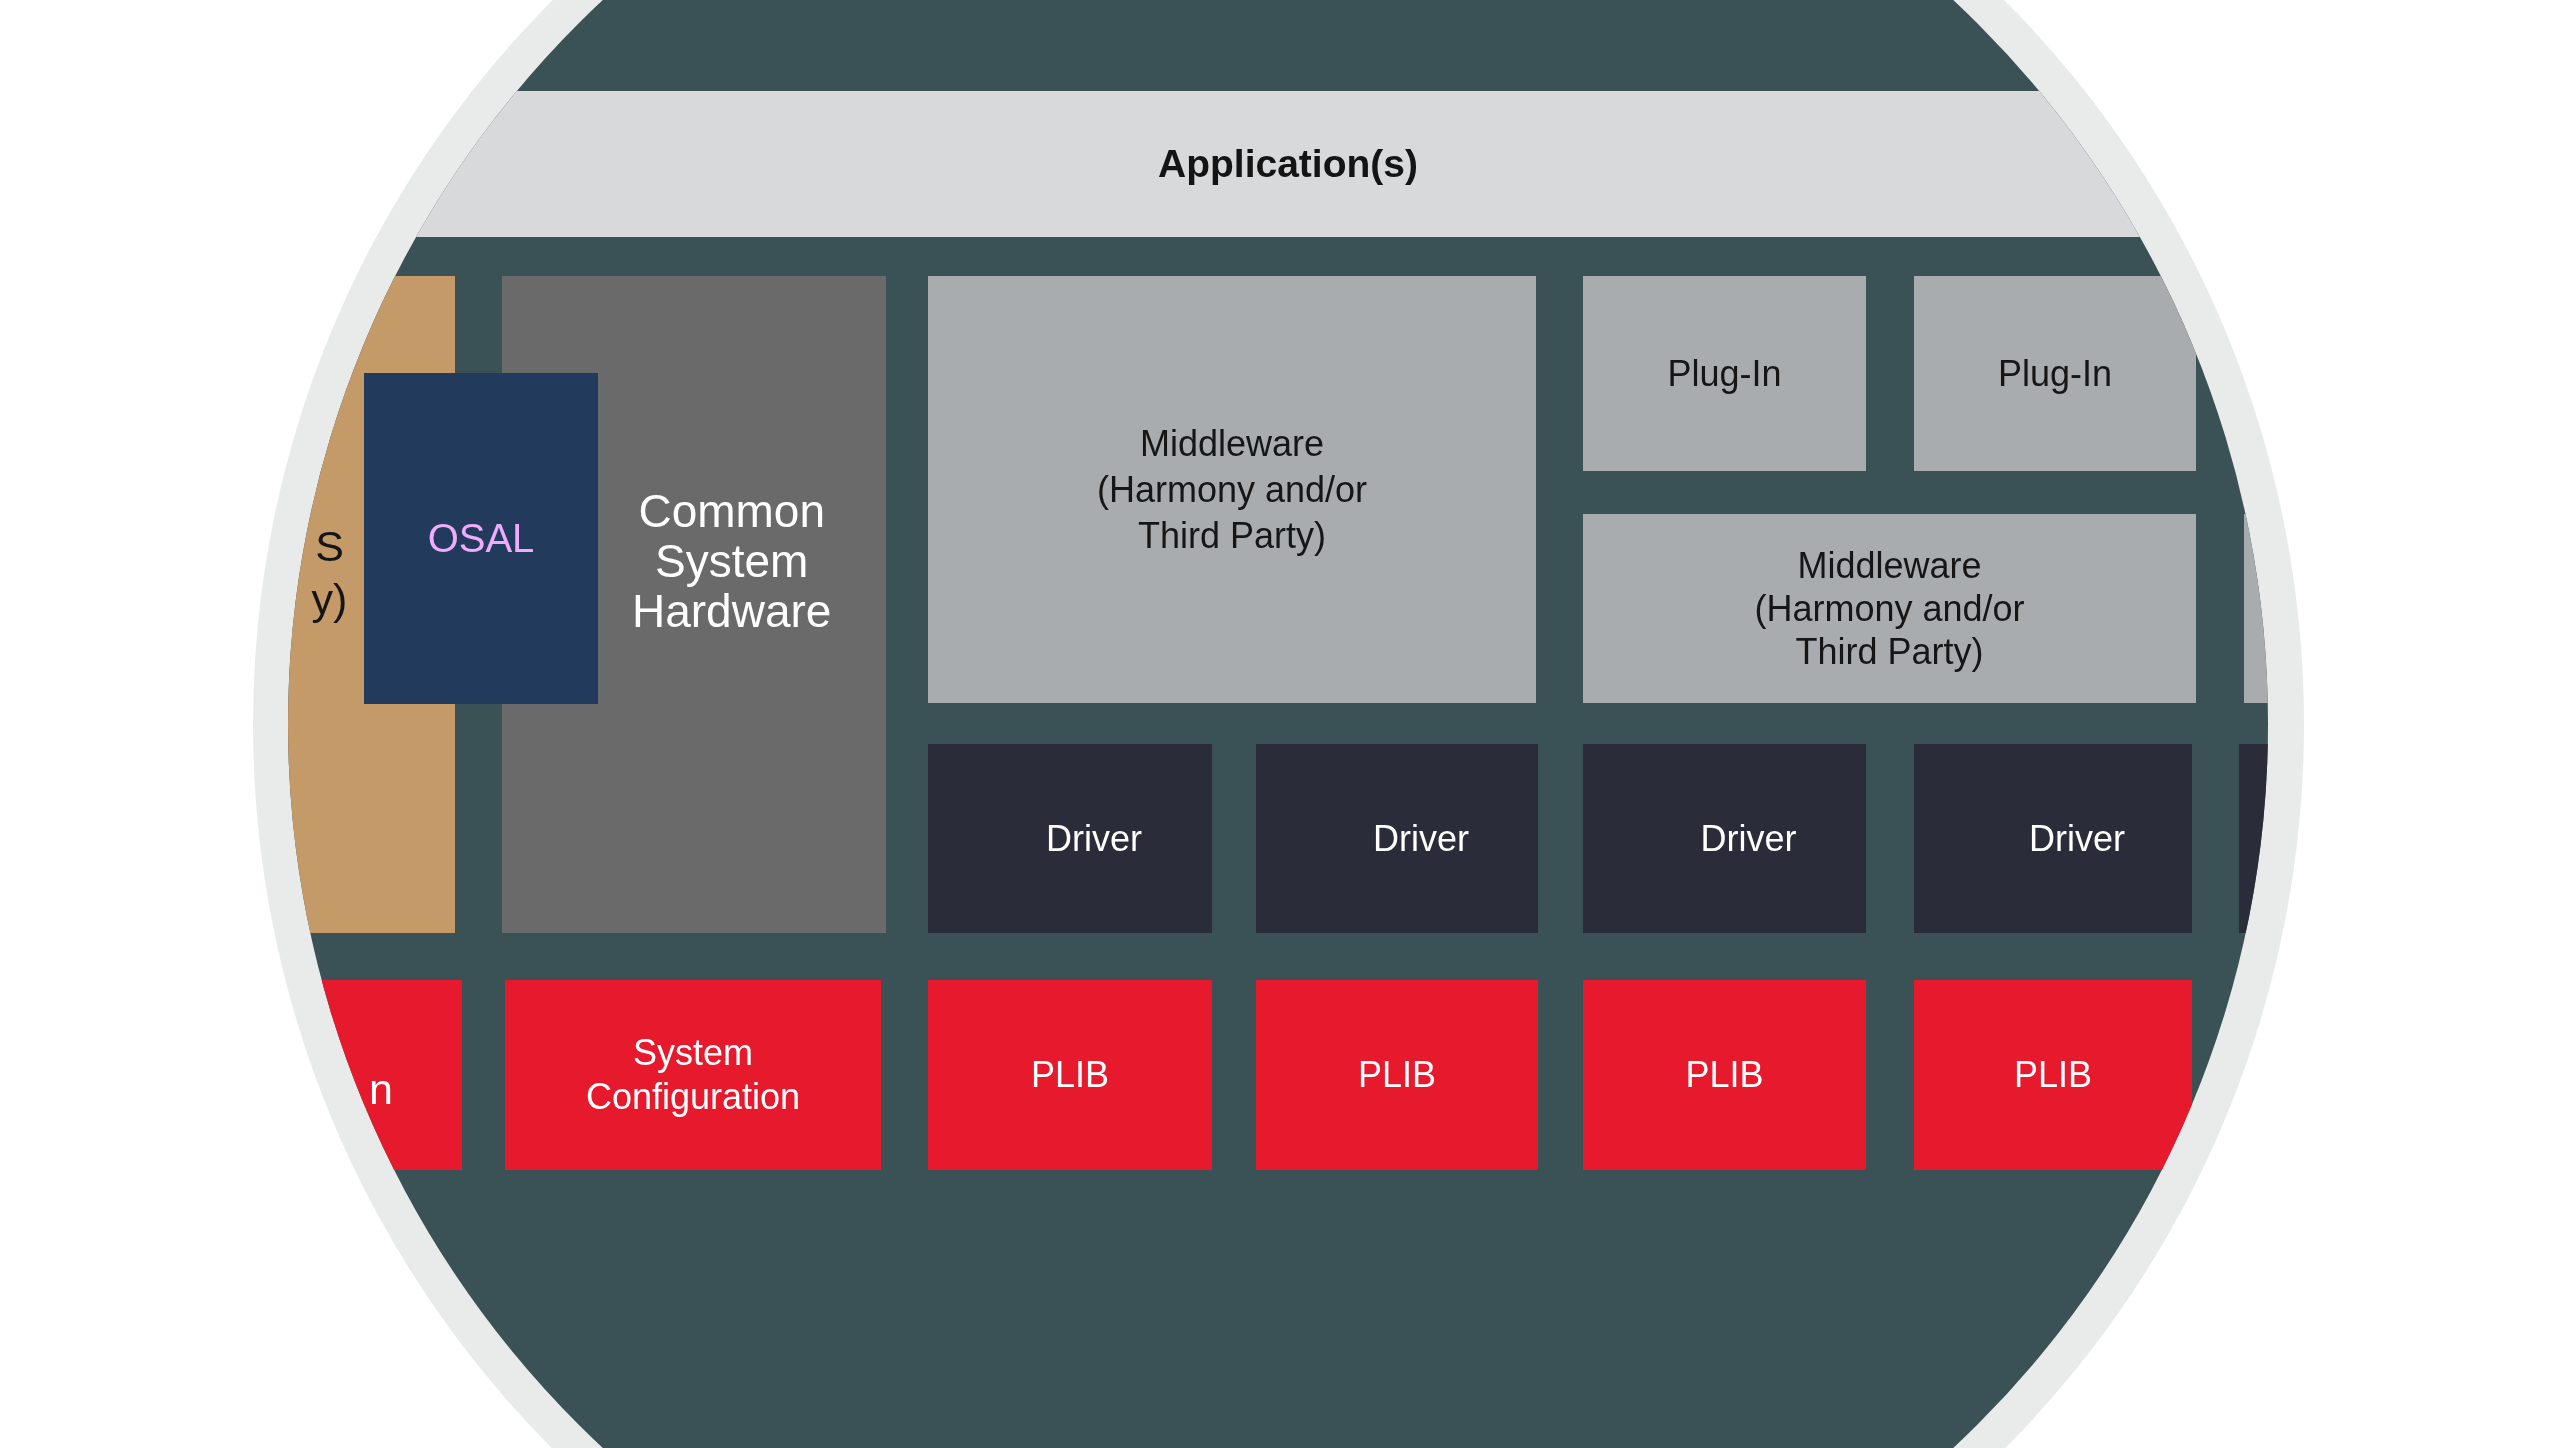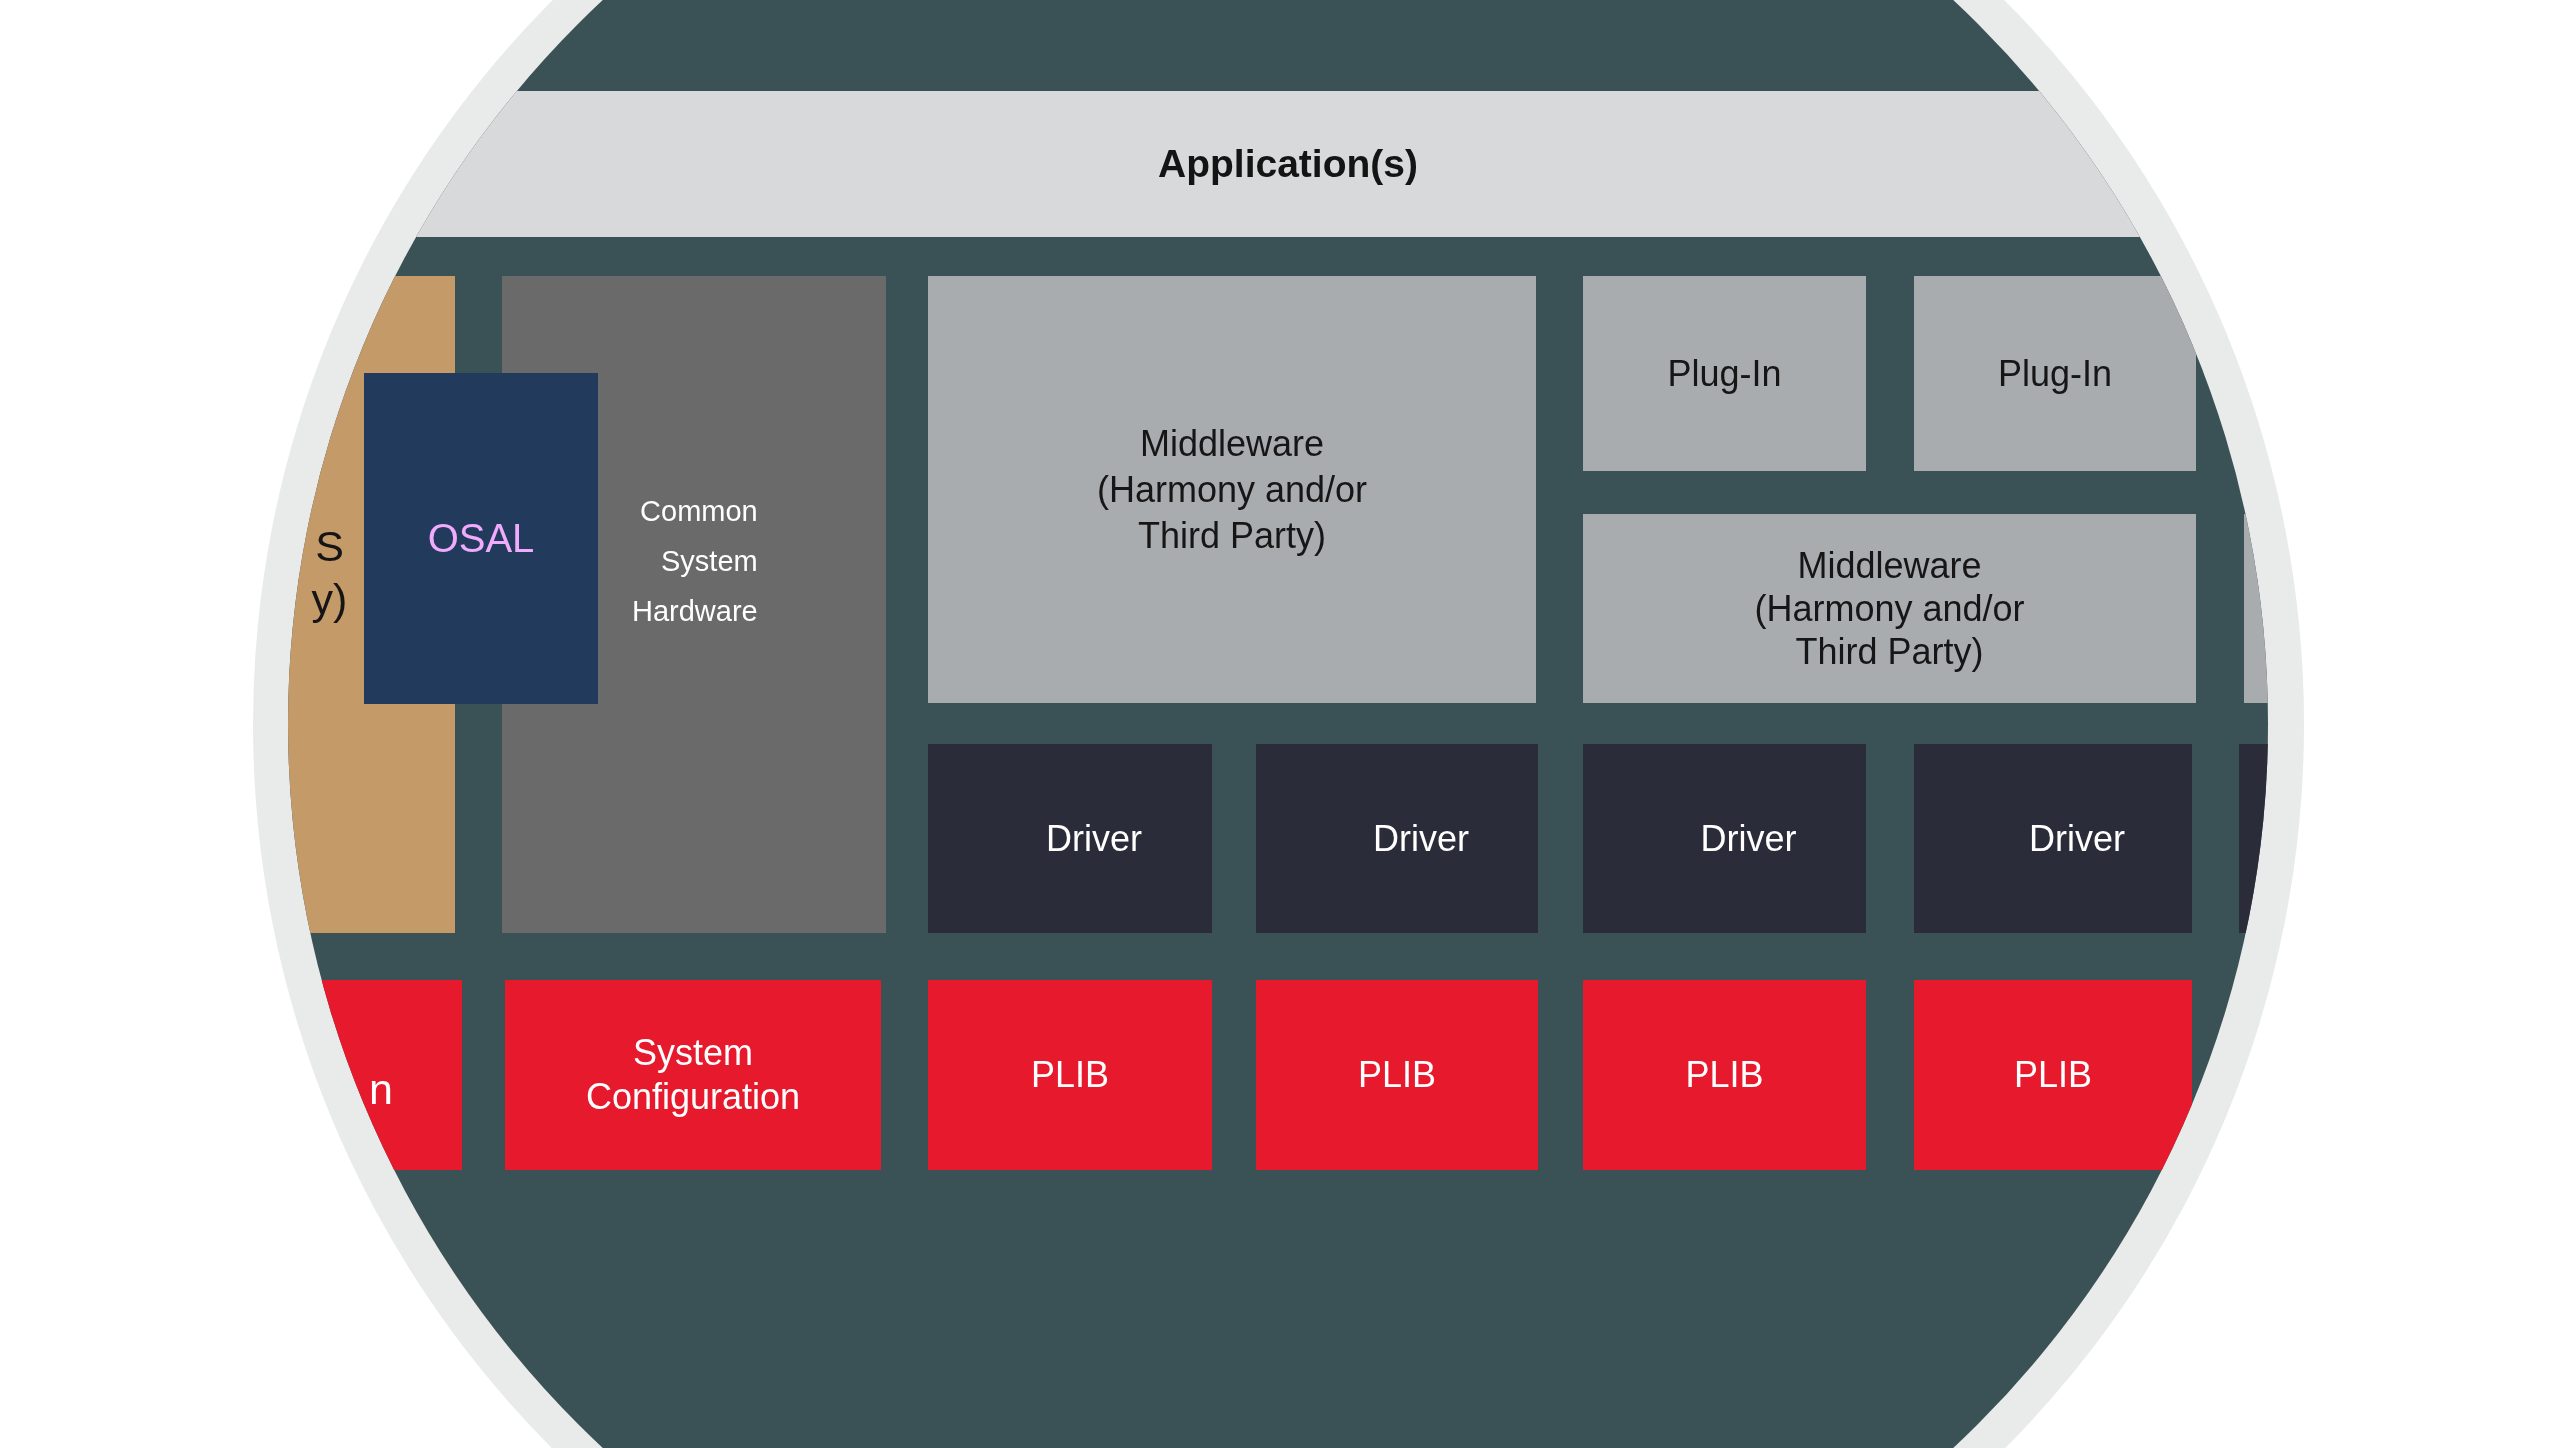--- a/index.html
+++ b/index.html
@@ -20,22 +20,22 @@
   .blk{position:absolute;display:flex;align-items:center;justify-content:center;
        text-align:center;box-sizing:border-box;}
   .app-bar{left:0;top:91px;width:2576px;height:146px;background:#d8d9da;
            color:#141414;font-size:39px;font-weight:bold;}
   .hw-bar{left:0;top:1215px;width:2576px;height:140px;background:#c49a69;
           color:#141414;font-size:39px;}
   .tan-col{left:175px;top:276px;width:280px;height:657px;background:#c49a69;}
   .rtos-frag{position:absolute;left:296px;top:520px;width:67px;text-align:center;
              color:#151515;font-size:43px;line-height:53px;white-space:pre-line;}
   .css-block{left:502px;top:276px;width:384px;height:657px;background:#6a6a6b;}
-  .css-label{position:absolute;left:632px;top:486px;color:#ffffff;font-size:29px;
-             line-height:50px;text-align:right;}
+  .css-label{position:absolute;left:632px;top:486px;color:#ffffff;font-size:46px;
+             line-height:50px;text-align:center;}
   .osal{left:364px;top:373px;width:234px;height:331px;background:#223a5c;
         color:#f0abfc;font-size:40px;}
   .mw1{left:928px;top:276px;width:608px;height:427px;background:#a9acae;
        color:#161616;font-size:36px;line-height:46px;}
   .plug1{left:1583px;top:276px;width:283px;height:195px;background:#a9acae;
          color:#161616;font-size:36px;}
   .plug2{left:1914px;top:276px;width:282px;height:195px;background:#a9acae;
          color:#161616;font-size:36px;}
   .mw2{left:1583px;top:514px;width:613px;height:189px;background:#a9acae;
        color:#161616;font-size:36px;line-height:43px;}

